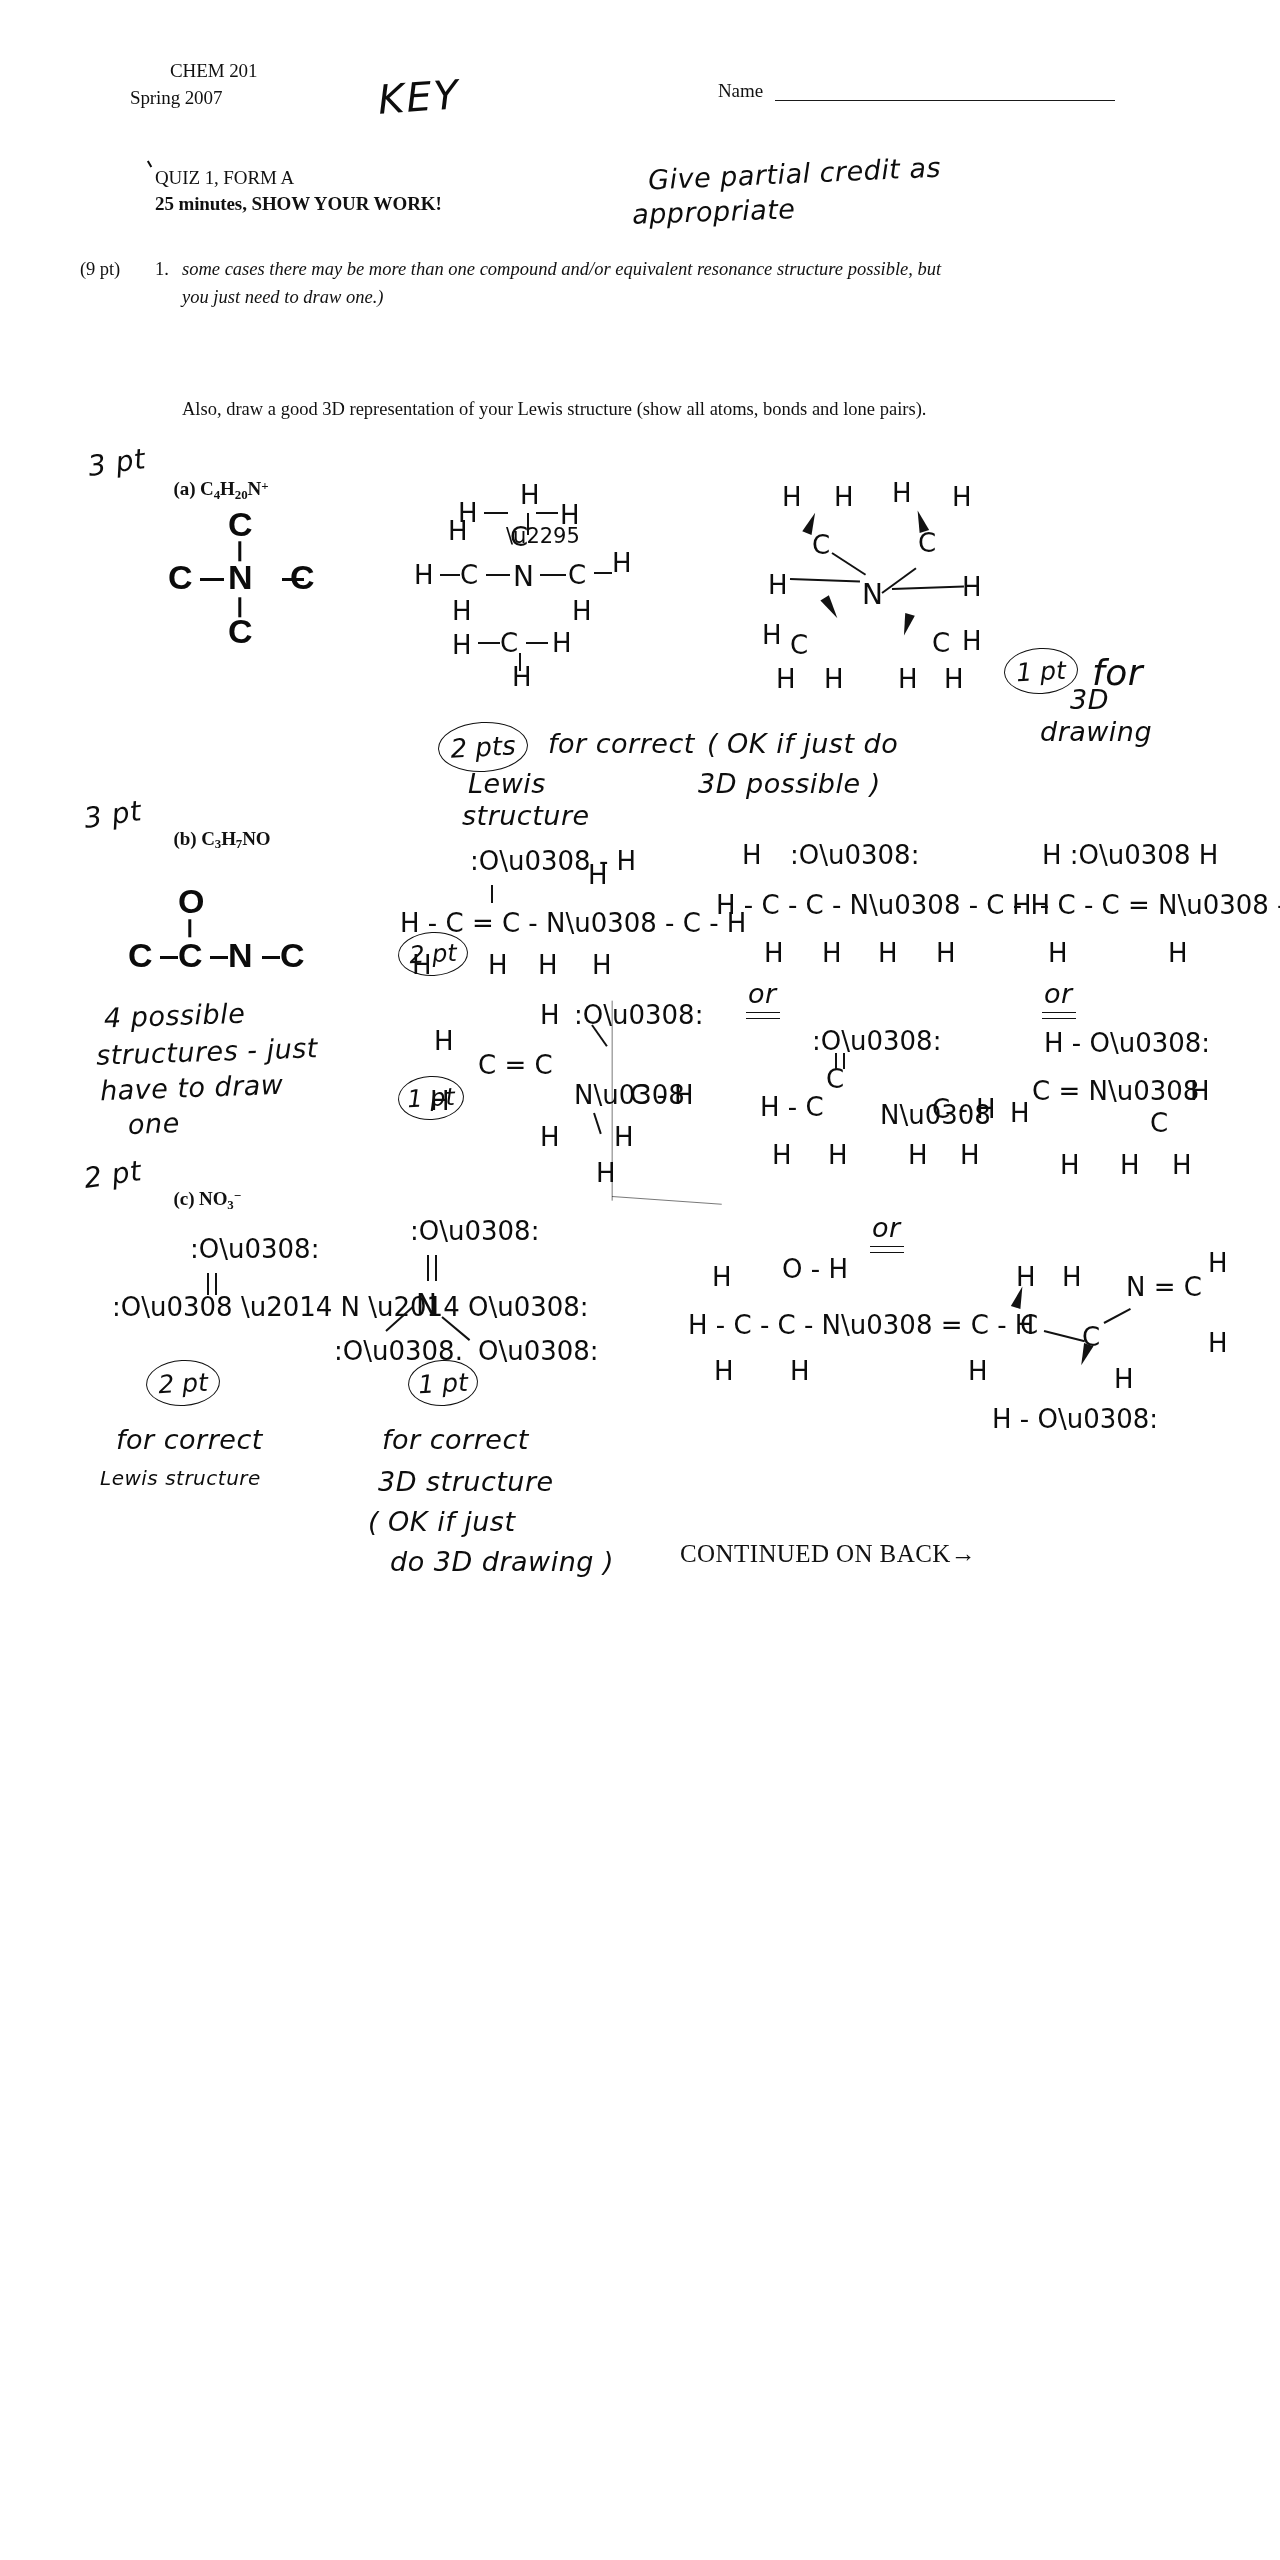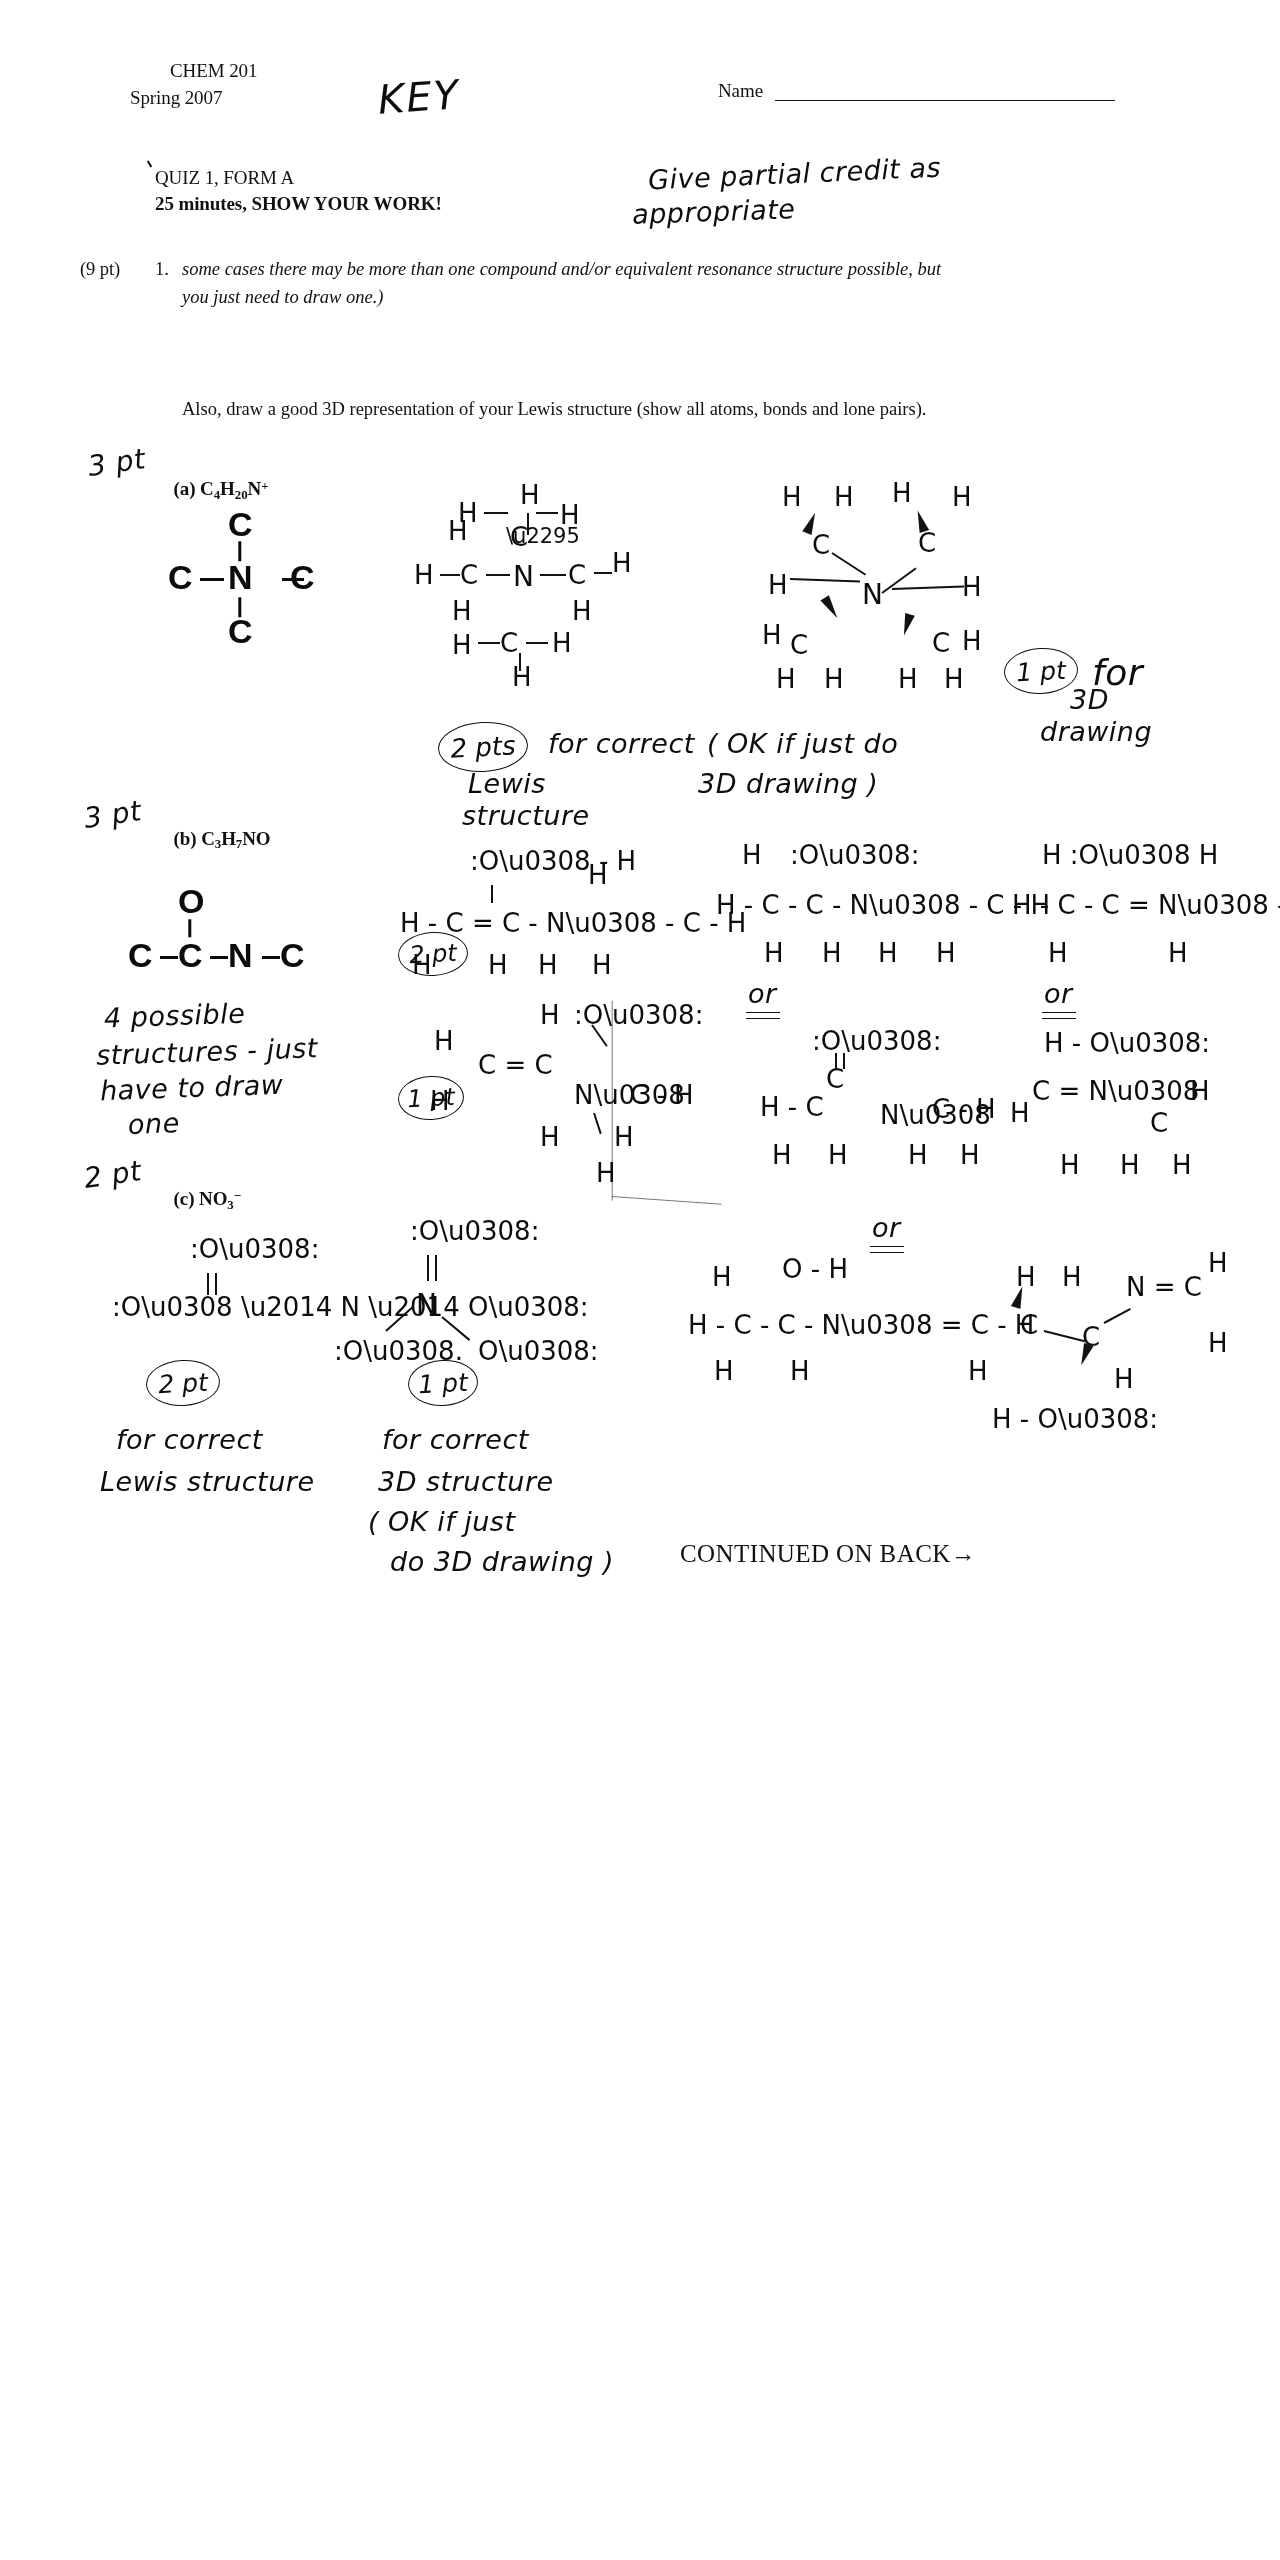--- a/index.html
+++ b/index.html
@@ -243,21 +243,21 @@
     <div class="wedge" style="left:826px; top:596px; border-width:0 5px 24px 5px; border-bottom-color:#121212; transform:rotate(148deg);"></div>
     <div class="wedge" style="left:902px; top:614px; border-width:0 5px 22px 5px; border-bottom-color:#121212; transform:rotate(196deg);"></div>
   </div>
 
   <div class="circled" style="left:438px; top:722px; width:88px; height:48px; font-size:26px;">2 pts</div>
   <div class="hand hand-note" style="left:548px; top:728px; font-size:27px;">for correct</div>
   <div class="hand hand-note" style="left:468px; top:768px; font-size:27px;">Lewis</div>
   <div class="hand hand-note" style="left:462px; top:800px; font-size:27px;">structure</div>
 
   <div class="hand hand-note" style="left:660px; top:728px; font-size:27px;margin-left:47px;">( OK if just do</div>
-  <div class="hand hand-note" style="left:698px; top:768px; font-size:27px;">3D drawing )</div>
+  <div class="hand hand-note" style="left:698px; top:768px; font-size:27px;">3D possible )</div>
 
   <div class="circled" style="left:1004px; top:648px; width:72px; height:44px; font-size:25px;">1 pt</div>
   <div class="hand hand-note" style="left:1092px; top:652px; font-size:36px;">for</div>
   <div class="hand hand-note" style="left:1070px; top:684px; font-size:27px;">3D</div>
   <div class="hand hand-note" style="left:1040px; top:716px; font-size:27px;">drawing</div>
 
   <div class="hand hand-note" style="left:84px; top:798px; font-size:28px; transform:rotate(-8deg);">3 pt</div>
 
   <div class="print parts-label" style="left:155px; top:806px;">
     <span>(b) C</span><sub>3</sub><span>H</span><sub>7</sub><span>NO</span>
@@ -371,21 +371,21 @@
 
   <div>
     <div class="hstruct" style="left:190px; top:1234px; font-size:26px;">:O\u0308:</div>
     <div class="hstruct" style="left:112px; top:1292px; font-size:26px;">:O\u0308 \u2014 N \u2014 O\u0308:</div>
     <div class="hline" style="left:208px; top:1272px; width:22px; height:2px; transform:rotate(90deg);"></div>
     <div class="hline" style="left:216px; top:1272px; width:22px; height:2px; transform:rotate(90deg);"></div>
   </div>
 
   <div class="circled" style="left:146px; top:1360px; width:72px; height:44px; font-size:25px;">2 pt</div>
   <div class="hand hand-note" style="left:116px; top:1424px; font-size:27px;">for correct</div>
-  <div class="hand hand-note" style="left:100px; top:1466px; font-size:27px;">Lewis structure</div>
+  <div class="hand hand-note" style="left:100px; top:1466px; font-size:20px;">Lewis structure</div>
 
   <div>
     <div class="hstruct" style="left:410px; top:1216px; font-size:26px;">:O\u0308:</div>
     <div class="hline" style="left:428px; top:1254px; width:26px; height:2px; transform:rotate(90deg);"></div>
     <div class="hline" style="left:436px; top:1254px; width:26px; height:2px; transform:rotate(90deg);"></div>
     <div class="hstruct" style="left:416px; top:1288px; font-size:28px;">N</div>
     <div class="hstruct" style="left:334px; top:1336px; font-size:26px;">:O\u0308.</div>
     <div class="hstruct" style="left:478px; top:1336px; font-size:26px;">O\u0308:</div>
     <div class="hline" style="left:386px; top:1330px; width:36px; height:2px; transform:rotate(-42deg);"></div>
     <div class="hline" style="left:442px; top:1316px; width:36px; height:2px; transform:rotate(40deg);"></div>

